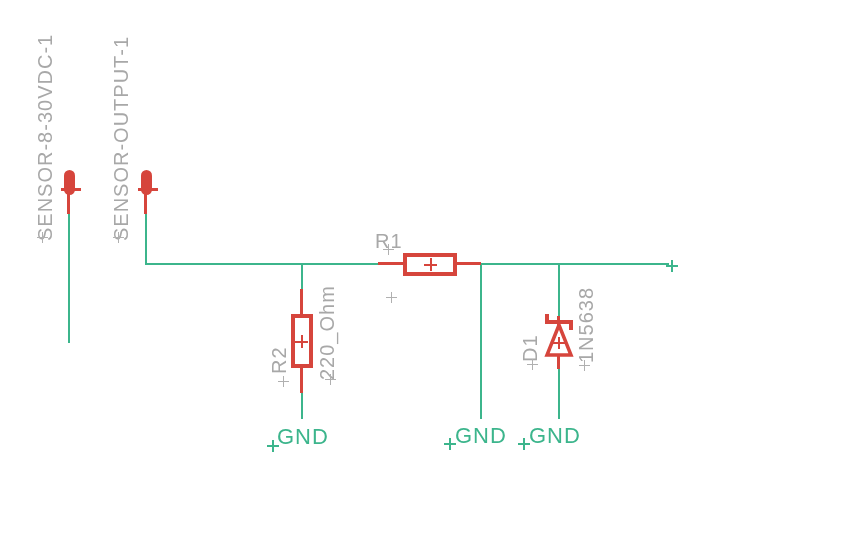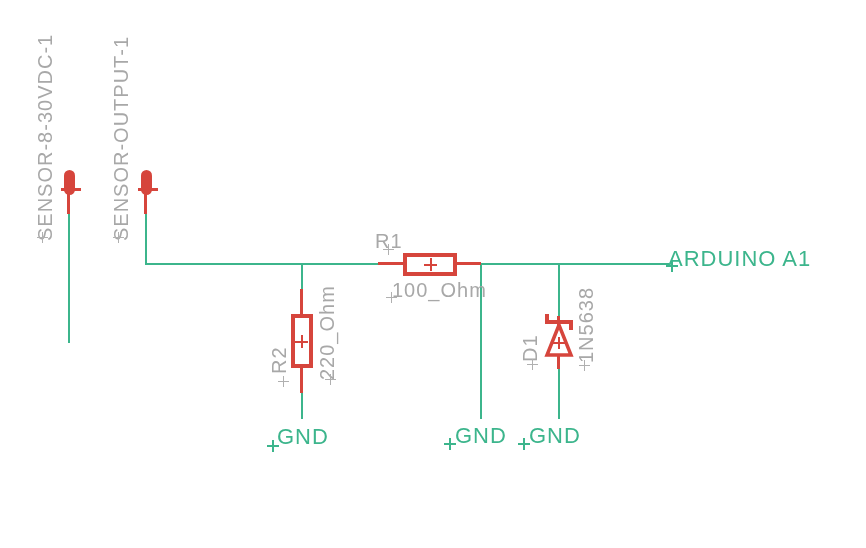--- a/index.html
+++ b/index.html
@@ -71,34 +71,32 @@
     <path d="M19 29 V41 M13 35 H25" fill="none" stroke="#d6453c" stroke-width="2"></path>
   </svg>
 
   <div class="glabel rot" style="left:56px;top:219px">SENSOR-8-30VDC-1</div>
   <div class="glabel rot" style="left:132px;top:219px">SENSOR-OUTPUT-1</div>
   <div class="cross cg" style="left:37px;top:232px"></div>
   <div class="cross cg" style="left:113px;top:232px"></div>
 
   <div class="glabel" style="left:375px;top:230px">R1</div>
   <div class="cross cg" style="left:383px;top:244px"></div>
-  <div class="glabel" style="left:392px;top:279px">100_Ohm</div>
   <div class="cross cg" style="left:386px;top:292px"></div>
 
   <div class="glabel rot" style="left:290px;top:352px">R2</div>
   <div class="cross cg" style="left:278px;top:376px"></div>
   <div class="glabel rot" style="left:338px;top:358px">220_Ohm</div>
   <div class="cross cg" style="left:325px;top:374px"></div>
 
   <div class="glabel rot" style="left:541px;top:340px">D1</div>
   <div class="cross cg" style="left:527px;top:359px"></div>
   <div class="glabel rot" style="left:597px;top:341px">1N5638</div>
   <div class="cross cg" style="left:579px;top:360px"></div>
 
-  <div class="net" style="left:668px;top:247px">ARDUINO A1</div>
   <div class="cross cgr" style="left:666px;top:260px"></div>
 
   <div class="net" style="left:277px;top:425px">GND</div>
   <div class="cross cgr" style="left:267px;top:440px"></div>
 
   <div class="net" style="left:455px;top:424px">GND</div>
   <div class="cross cgr" style="left:444px;top:438px"></div>
 
   <div class="net" style="left:529px;top:424px">GND</div>
   <div class="cross cgr" style="left:518px;top:438px"></div>

